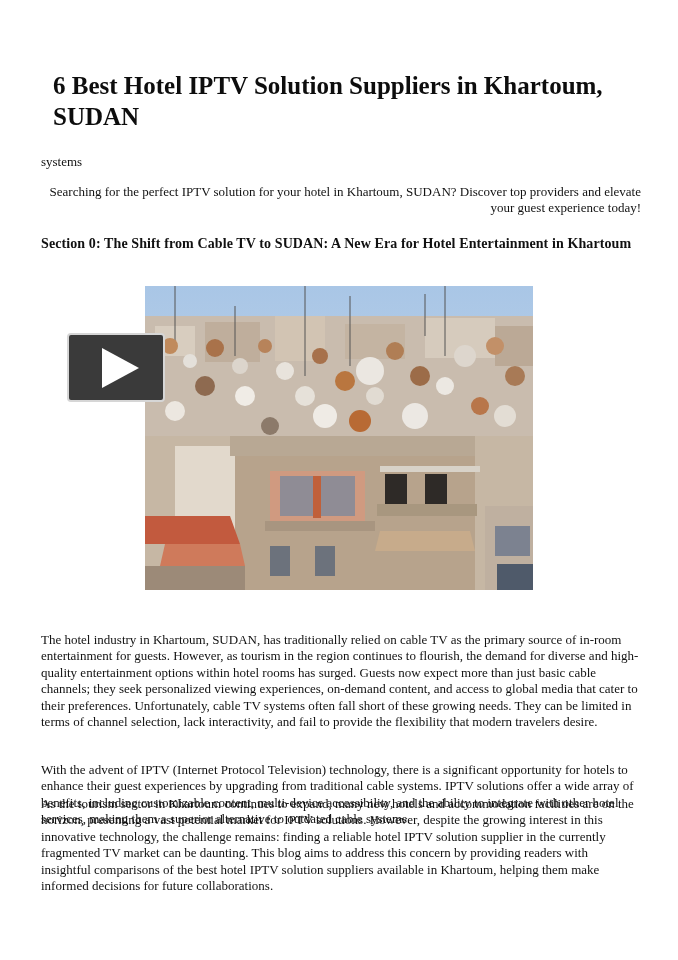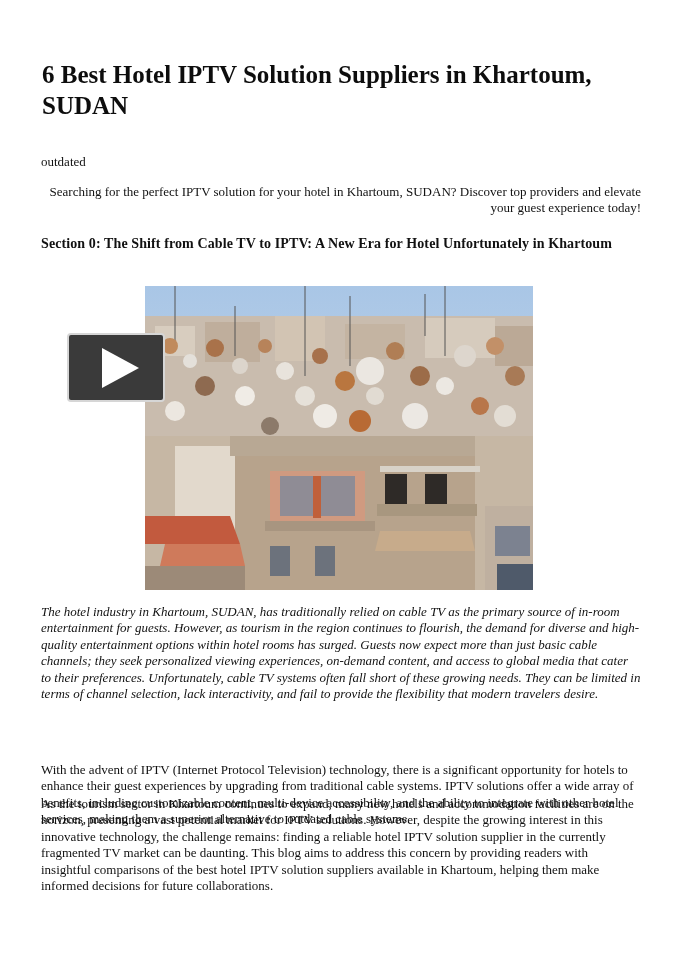--- a/index.html
+++ b/index.html
@@ -2,21 +2,21 @@
 <html><head>
 <meta charset="utf-8">
 <style>
   html, body { margin: 0; padding: 0; background: #ffffff; }
   body {
     width: 678px; height: 960px; position: relative; overflow: hidden;
     font-family: "Liberation Serif", "DejaVu Serif", serif; color: #111;
   }
   .page { position: absolute; left: 41px; top: 0; width: 600px; }
   h1 {
-    position: absolute; left: 0; top: 58px; margin: 1px; width: 560px;
+    position: absolute; left: 0; top: 58px; margin: 12px; width: 560px;
     font-size: 25px; line-height: 31px; font-weight: bold; color: #0d0d0d;
   }
   .preview { position: absolute; left: 0; top: 154px; font-size: 13px; line-height: 16px; }
   .intro { position: absolute; left: 0; top: 184px; width: 600px; font-size: 13px; line-height: 16px; text-align: right; }
   h2 {
     position: absolute; left: 0; top: 234px; margin: 0; width: 600px;
     font-size: 14px; line-height: 19px; font-weight: bold; letter-spacing: 0.1px;
   }
   .hero {
     position: absolute; left: 145px; top: 286px; width: 388px; height: 304px;
@@ -27,32 +27,32 @@
     position: absolute; left: 67px; top: 333px; width: 98px; height: 69px;
     background: #3a3a3a; border: 2px solid #d6d6d6; border-radius: 4px;
     box-sizing: border-box; cursor: pointer;
   }
   .play .tri {
     position: absolute; left: 33px; top: 13px; width: 0; height: 0;
     border-top: 20px solid transparent; border-bottom: 20px solid transparent;
     border-left: 37px solid #ffffff;
   }
   .para { position: absolute; left: 0; width: 600px; font-size: 13px; line-height: 16.4px; margin: 0; }
-  .p1 { top: 604px; font-style: italic; }
+  .p1 { top: 632px; }
   .p2 { top: 731px; margin-top: 31px; }
   .p3 { top: 796px; }
 </style>
 </head>
 <body>
 
 <div class="page">
   <h1>6 Best Hotel IPTV Solution Suppliers in Khartoum, SUDAN</h1>
-  <div class="preview">outdated</div>
+  <div class="preview">systems</div>
   <div class="intro">Searching for the perfect IPTV solution for your hotel in Khartoum, SUDAN? Discover top providers and elevate your guest experience today!</div>
-  <h2>Section 0: The Shift from Cable TV to IPTV: A New Era for Hotel Unfortunately in Khartoum</h2>
+  <h2>Section 0: The Shift from Cable TV to SUDAN: A New Era for Hotel Entertainment in Khartoum</h2>
 
   <p class="para p1">The hotel industry in Khartoum, SUDAN, has traditionally relied on cable TV as the primary source of in-room entertainment for guests. However, as tourism in the region continues to flourish, the demand for diverse and high-quality entertainment options within hotel rooms has surged. Guests now expect more than just basic cable channels; they seek personalized viewing experiences, on-demand content, and access to global media that cater to their preferences. Unfortunately, cable TV systems often fall short of these growing needs. They can be limited in terms of channel selection, lack interactivity, and fail to provide the flexibility that modern travelers desire.</p>
   <p class="para p2">With the advent of IPTV (Internet Protocol Television) technology, there is a significant opportunity for hotels to enhance their guest experiences by upgrading from traditional cable systems. IPTV solutions offer a wide array of benefits, including customizable content, multi-device accessibility, and the ability to integrate with other hotel services, making them a superior alternative to outdated cable systems.</p>
   <p class="para p3">As the tourism sector in Khartoum continues to expand, many new hotels and accommodation facilities are on the horizon, presenting a vast potential market for IPTV solutions. However, despite the growing interest in this innovative technology, the challenge remains: finding a reliable hotel IPTV solution supplier in the currently fragmented TV market can be daunting. This blog aims to address this concern by providing readers with insightful comparisons of the best hotel IPTV solution suppliers available in Khartoum, helping them make informed decisions for future collaborations.</p>
 </div>
 
 <div class="hero" title="Rooftops of dense apartment buildings covered with many satellite dishes and antennas under a blue sky">
   <svg width="388" height="304" viewBox="0 0 388 304" xmlns="http://www.w3.org/2000/svg">
     <defs>
       <linearGradient id="sky" x1="0" y1="0" x2="0" y2="1">

